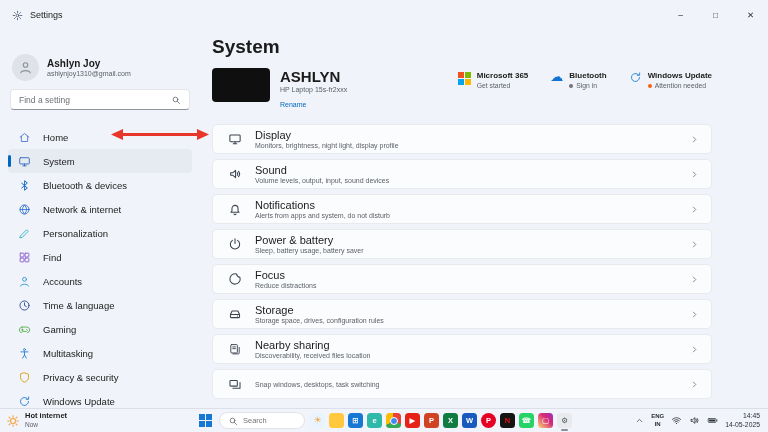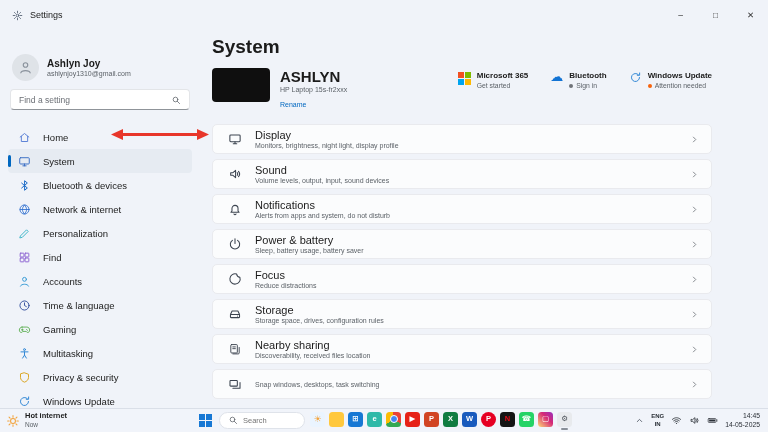--- a/index.html
+++ b/index.html
@@ -64,21 +64,21 @@
 
 
 .annotation-arrow{position:absolute;z-index:6;pointer-events:none}
 
 
 .taskbar{position:absolute;left:0;right:0;bottom:0;height:24px;background:#f1f4fa;border-top:1px solid #dadfe8;display:flex;align-items:center;padding:0 6px}
 .tb-left{display:flex;align-items:center;gap:5px}
 .sun-ic{width:14px;height:14px;color:#f2a33c}
 .weather-title{font-size:7.5px;font-weight:700;line-height:1.15}
 .weather-sub{font-size:6.5px;color:#5c6268;line-height:1.15}
-.tb-center{position:absolute;left:50%;transform:translateX(-50%);display:flex;align-items:flex-start;gap:5px}
+.tb-center{position:absolute;left:50%;transform:translateX(-50%);display:flex;align-items:center;gap:5px}
 .start-btn{width:18px;height:18px;border:none;background:transparent;display:flex;align-items:center;justify-content:center;border-radius:3px}
 .start-grid{display:grid;grid-template-columns:6px 6px;grid-template-rows:6px 6px;gap:1px}
 .start-grid i{background:#1778d4;display:block}
 .tb-search{height:17px;width:86px;background:#fff;border:1px solid #dfe3ea;border-radius:9px;display:flex;align-items:center;gap:5px;padding:0 8px}
 .tb-search input{flex:1;min-width:0;border:none;outline:none;background:transparent;font:inherit;font-size:7.5px;color:#444}
 .tb-apps{display:flex;align-items:center;gap:4px}
 .tb-app{width:15px;height:15px;border:none;border-radius:3.5px;display:flex;align-items:center;justify-content:center;font-size:7.5px;font-weight:700;position:relative;font-family:inherit;padding:0;background:#cfd6df}
 .tb-app span{display:block;line-height:1}
 .tb-app[data-icon="chrome"]{background:conic-gradient(#ea4335 0 33%,#34a853 33% 66%,#fbbc04 66% 100%)}
 .tb-app[data-icon="chrome"]::after{content:"";position:absolute;width:6px;height:6px;border-radius:50%;background:#4285f4;border:1.5px solid #fff}

